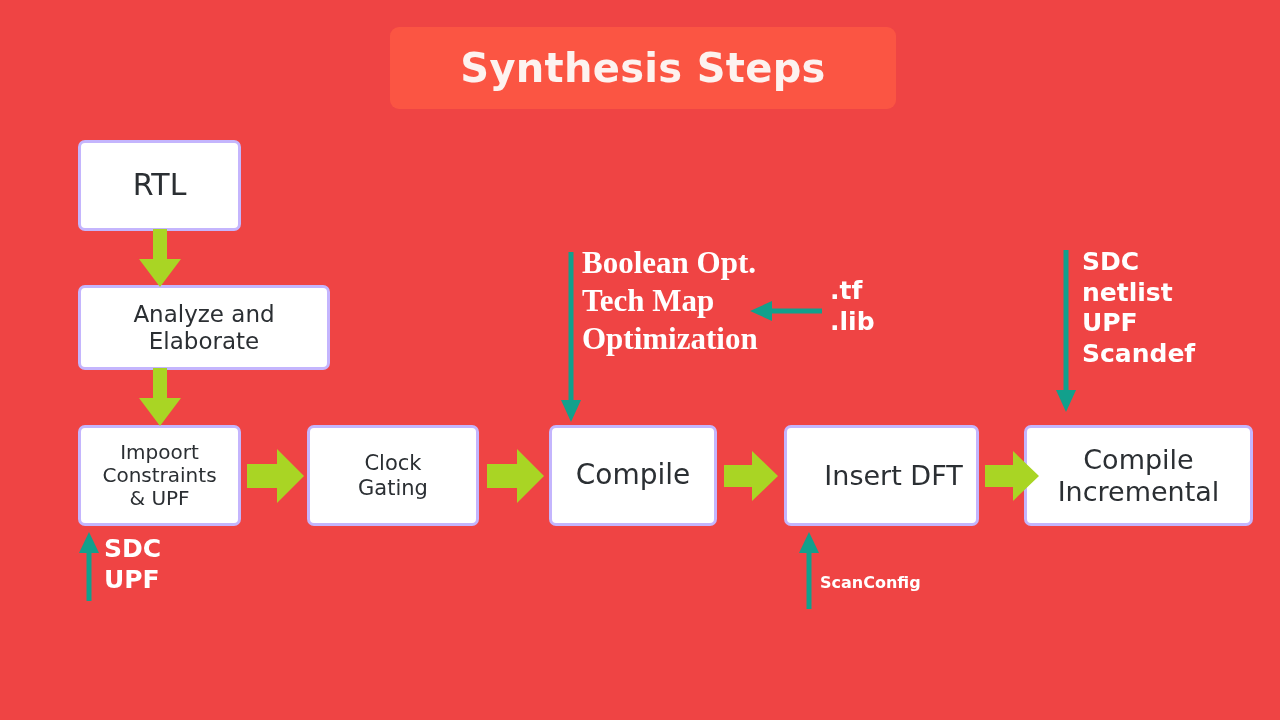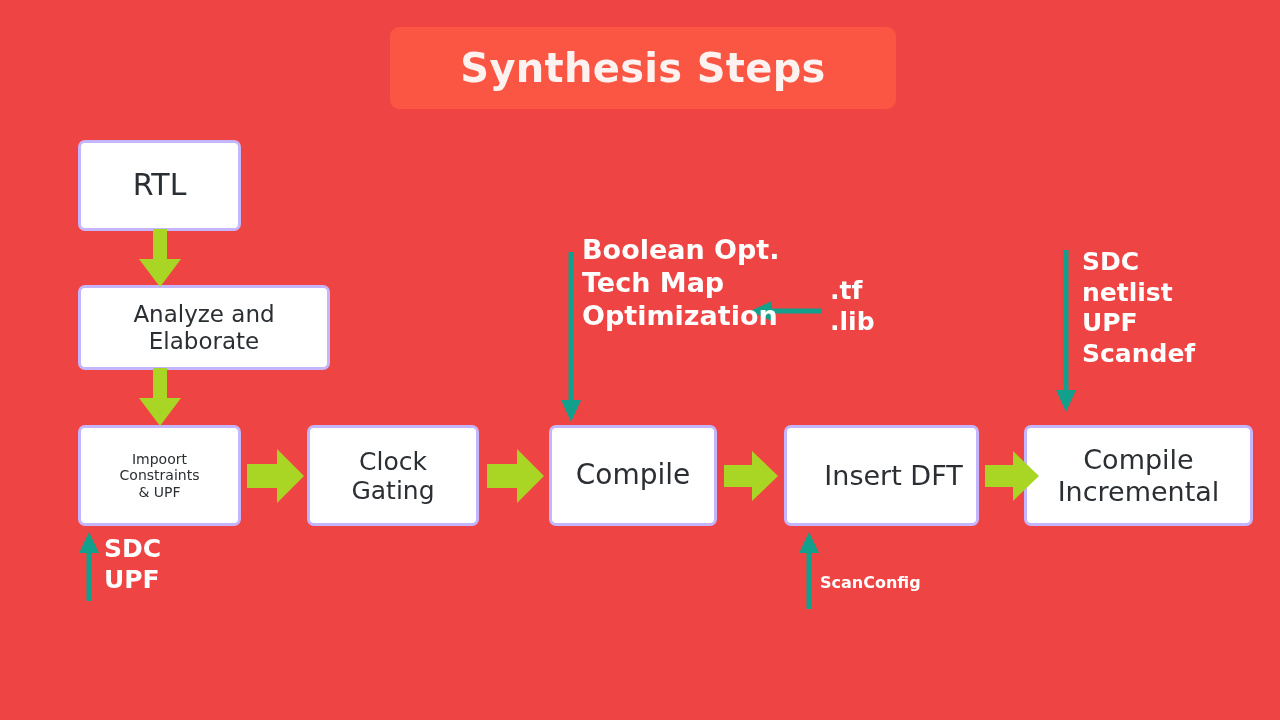--- a/index.html
+++ b/index.html
@@ -49,38 +49,38 @@
     justify-content: center;
     text-align: center;
     color: #2b2f33;
     line-height: 1.16;
     padding: 2px 6px;
   }
   .proc-box .box-label { display: block; white-space: pre-line; }
 
   #box-rtl            { left: 78px;   top: 140px; width: 163px; height: 91px;  font-size: 30px; }
   #box-analyze        { left: 78px;   top: 285px; width: 252px; height: 85px;  font-size: 23px; }
-  #box-import         { left: 78px;   top: 425px; width: 163px; height: 101px; font-size: 14px; }
-  #box-clockgating    { left: 307px;  top: 425px; width: 172px; height: 101px; font-size: 25px; }
+  #box-import         { left: 78px;   top: 425px; width: 163px; height: 101px; font-size: 20px; }
+  #box-clockgating    { left: 307px;  top: 425px; width: 172px; height: 101px; font-size: 21px; }
   #box-compile        { left: 549px;  top: 425px; width: 168px; height: 101px; font-size: 28px; }
   #box-insertdft      { left: 784px;  top: 425px; width: 195px; height: 101px; font-size: 27px; padding-left: 30px; }
   #box-compileincr    { left: 1024px; top: 425px; width: 229px; height: 101px; font-size: 27px; }
 
   
   .flow-arrow { position: absolute; }
 
   
   .annot-text {
     position: absolute;
     color: #ffffff;
     font-weight: 700;
     line-height: 1.22;
     white-space: pre-line;
   }
-  #annot-compile-text  { left: 582px;  top: 234px; font-size: 27px; }
+  #annot-compile-text  { left: 582px;  top: 244px; font-size: 31px; font-family: Liberation Serif, serif; }
   #annot-tflib-text    { left: 830px;  top: 276px; font-size: 25px; }
   #annot-right-text    { left: 1082px; top: 247px; font-size: 25px; }
   #annot-sdcupf-text   { left: 104px;  top: 534px; font-size: 25px; }
   #annot-scancfg-text  { left: 820px;  top: 573px; font-size: 16px; }
 
   
   .teal-arrow { position: absolute; }
 </style>
 </head>
 <body>

